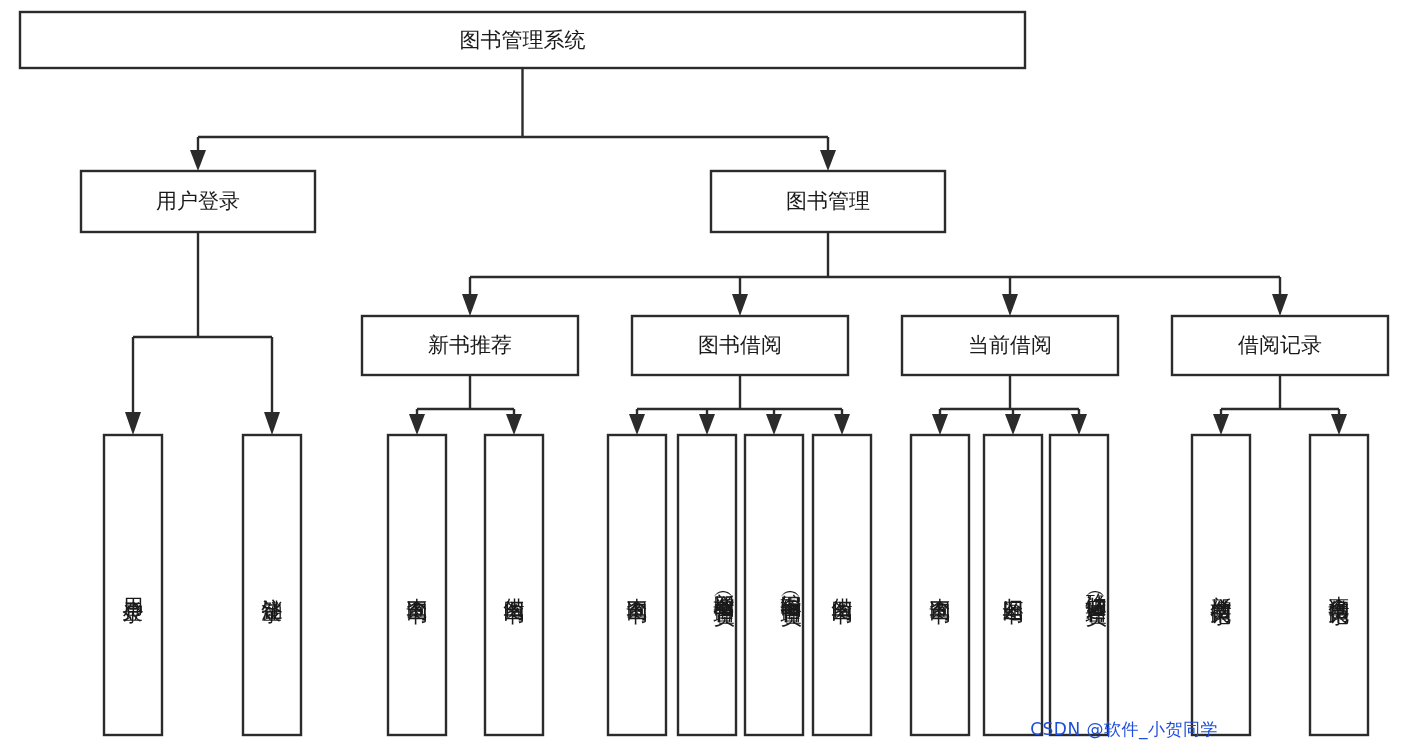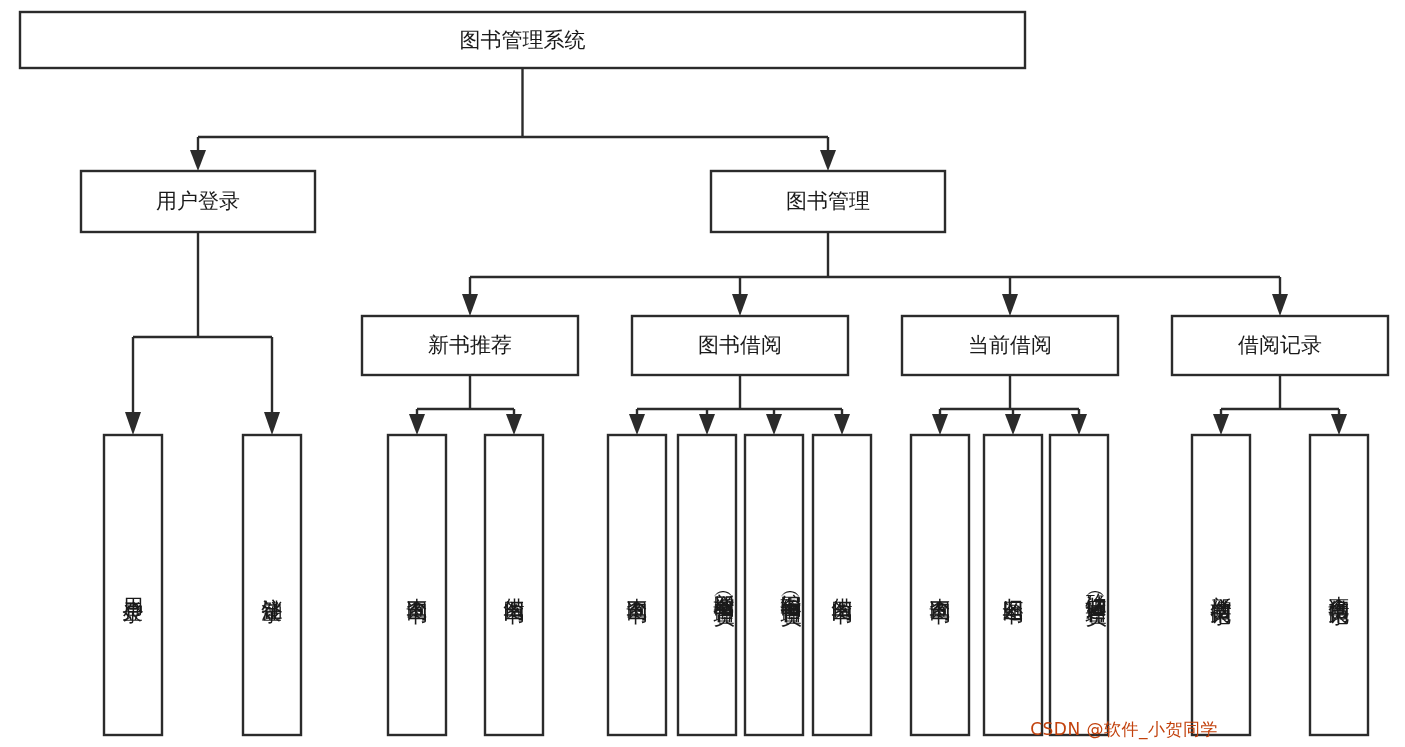--- a/index.html
+++ b/index.html
@@ -64,21 +64,21 @@
     white-space: nowrap;
     pointer-events: none;
     user-select: none;
   }
   #watermark {
     position: absolute;
     right: 10px;
     bottom: 6px;
     font-family: "DejaVu Sans", "Liberation Sans", sans-serif;
     font-size: 17px;
-    color: #c2410c;
+    color: #1d4ed8;
     letter-spacing: 0.5px;
     white-space: nowrap;
   }
 </style>
 </head>
 <body>
 
 <div id="diagram-root">
 
   <svg id="flowchart" viewBox="0 0 1405 747">

